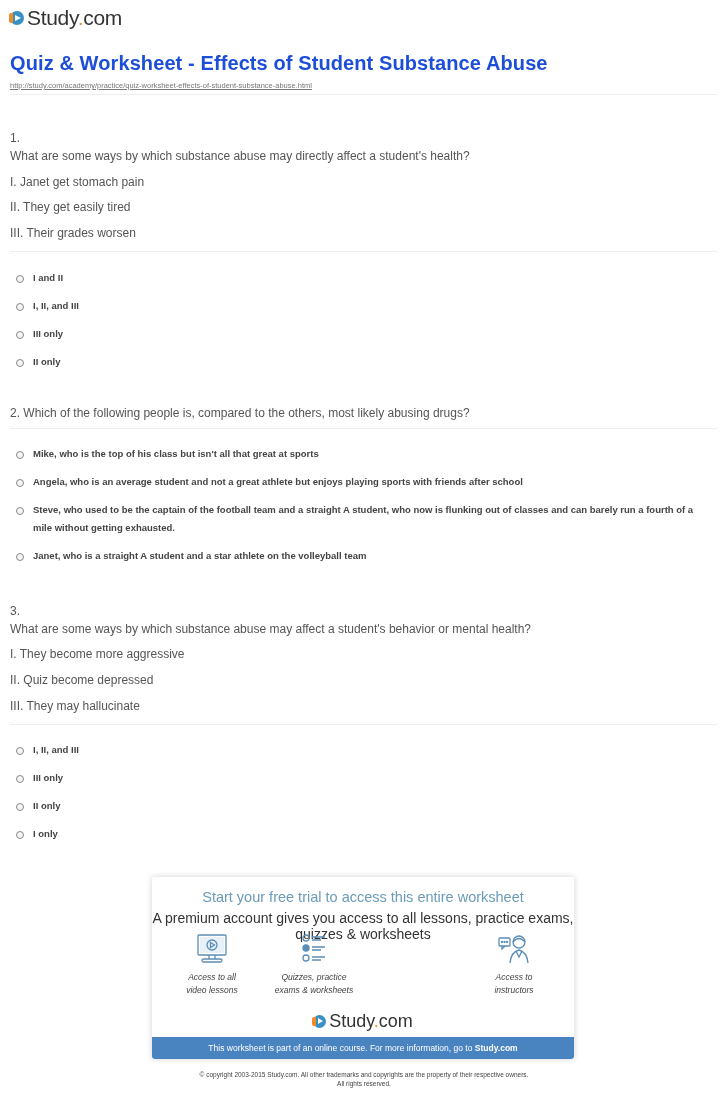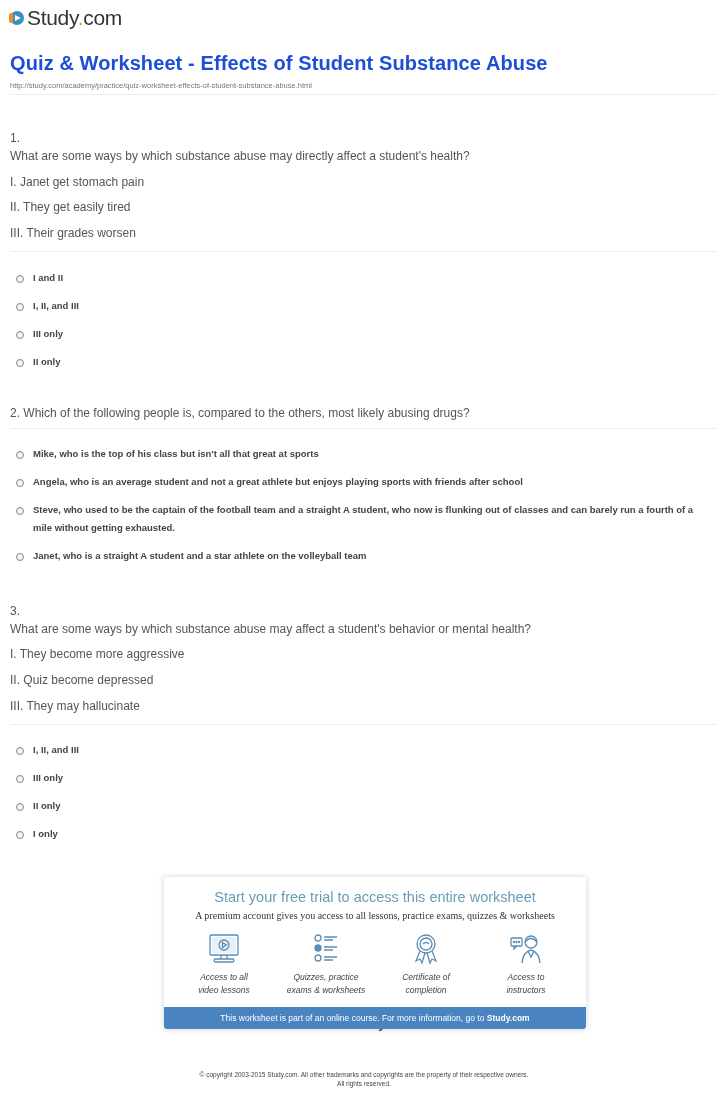--- a/index.html
+++ b/index.html
@@ -4,29 +4,29 @@
 <style>
   html, body { margin: 0; padding: 0; background: #ffffff; }
   body { width: 728px; height: 1105px; position: relative; overflow: hidden; font-family: "Liberation Sans", sans-serif; color: #555; }
   .logo { position: absolute; left: 10px; top: 6px; display: flex; align-items: center; }
   .logo .mark { width: 14px; height: 14px; border-radius: 50%; background: #3a8fc4; position: relative; margin-right: 3px; }
   .logo .mark::after { content: ""; position: absolute; left: 5px; top: 3.5px; border-left: 6px solid #fff; border-top: 3.5px solid transparent; border-bottom: 3.5px solid transparent; }
   .logo .mark::before { content: ""; position: absolute; left: -1px; top: 2px; width: 4px; height: 10px; background: #f28c28; border-radius: 2px 0 0 2px; }
   .logo .word { font-size: 21px; color: #333; letter-spacing: -0.3px; }
   .logo .word .dot { color: #f28c28; }
   h1.title { position: absolute; left: 10px; top: 52px; margin: 0; font-size: 20px; font-weight: bold; color: #1d4ed8; letter-spacing: 0.1px; }
-  .url { position: absolute; left: 10px; top: 81px; font-size: 7.5px; color: #777; }
+  .url { position: absolute; left: 10px; top: 81px; font-size: 7.5px; color: #777; text-decoration: underline; }
   .hr { position: absolute; left: 10px; width: 707px; height: 1px; background: #eeeeee; }
   .qtext { position: absolute; left: 10px; font-size: 12px; color: #555; }
   .opt { position: absolute; left: 16px; display: flex; align-items: flex-start; font-size: 9.5px; color: #444; font-weight: bold; }
   .radio { width: 6px; height: 6px; border-radius: 50%; border: 1px solid #888; margin-right: 9px; margin-top: 2px; flex-shrink: 0; background: #f5f5f5; }
   .opt .lbl { line-height: 18px; margin-top: -4px; }
-  .cta { position: absolute; left: 164px; top: 877px; width: 422px; height: 152px; background: #fff; box-shadow: 0 0 6px rgba(0,0,0,0.18); border-radius: 1px; }
+  .cta { position: absolute; left: 152px; top: 877px; width: 422px; height: 182px; background: #fff; box-shadow: 0 0 6px rgba(0,0,0,0.18); border-radius: 1px; }
   .cta .h { position: absolute; left: 0; width: 100%; top: 12px; text-align: center; font-size: 14.5px; color: #6a9bb8; }
-  .cta .sub { position: absolute; left: 0; width: 100%; top: 33px; text-align: center; font-size: 10px; color: #333; font-family: Liberation Serif, serif; }
+  .cta .sub { position: absolute; left: 0; width: 100%; top: 33px; text-align: center; font-size: 14px; color: #333; }
   .feat { position: absolute; top: 56px; width: 100px; text-align: center; font-style: italic; }
   .feat svg { display: block; margin: 0 auto; }
   .feat .fl { font-size: 8.5px; color: #444; margin-top: 6px; line-height: 13px; }
   .cta .logo2 { position: absolute; left: 0; width: 100%; top: 134px; display: flex; justify-content: center; align-items: center; }
   .logo2 .mark { width: 13px; height: 13px; border-radius: 50%; background: #3a8fc4; position: relative; margin-right: 3px; }
   .logo2 .mark::after { content: ""; position: absolute; left: 5px; top: 3px; border-left: 5.5px solid #fff; border-top: 3.5px solid transparent; border-bottom: 3.5px solid transparent; }
   .logo2 .mark::before { content: ""; position: absolute; left: -1px; top: 2px; width: 4px; height: 9px; background: #f28c28; border-radius: 2px 0 0 2px; }
   .logo2 .word { font-size: 18px; color: #333; }
   .logo2 .word .dot { color: #f28c28; }
   .cta .bar { position: absolute; left: 0; bottom: 0; width: 100%; height: 22px; background: #4a84c0; color: #fff; font-size: 8.5px; text-align: center; line-height: 22px; border-radius: 0 0 3px 3px; }
@@ -134,30 +134,20 @@
       <circle cx="9" cy="5" r="3"></circle>
         <path d="M15 4 L28 4 M15 7 L24 7"></path>
       <circle cx="9" cy="15" r="3" fill="#5b8db5"></circle>
         <path d="M15 14 L28 14 M15 17 L24 17"></path>
       <circle cx="9" cy="25" r="3"></circle>
         <path d="M15 24 L28 24 M15 27 L24 27"></path>
     </svg>
     <div class="fl"><span>Quizzes, practice</span><br><span>exams &amp; worksheets</span></div>
   </div>
 
-  <div class="feat" style="left:212px">
-    <svg width="34" height="32" viewBox="0 0 34 32" fill="none" stroke="#5b8db5" stroke-width="1.3">
-      <circle cx="17" cy="11" r="9"></circle>
-      <circle cx="17" cy="11" r="6"></circle>
-      <path d="M14 11 Q17 8 20 11"></path>
-      <path d="M11 18 L7 28 L11 26 L13 30 L16 20"></path>
-      <path d="M23 18 L27 28 L23 26 L21 30 L18 20"></path>
-    </svg>
-    <div class="fl"><span>Certificate of</span><br><span>completion</span></div>
-  </div>
 
   <div class="feat" style="left:312px">
     <svg width="34" height="32" viewBox="0 0 34 32" fill="none" stroke="#5b8db5" stroke-width="1.3">
       <rect x="2" y="5" width="11" height="8" rx="1"></rect>
       <path d="M5 13 L5 16 L8 13"></path>
       <circle cx="5" cy="9" r="0.5" fill="#5b8db5"></circle>
         <circle cx="7.5" cy="9" r="0.5" fill="#5b8db5"></circle>
         <circle cx="10" cy="9" r="0.5" fill="#5b8db5"></circle>
       <circle cx="22" cy="9" r="6"></circle>
       <path d="M16 9 Q22 2 28 9"></path>

